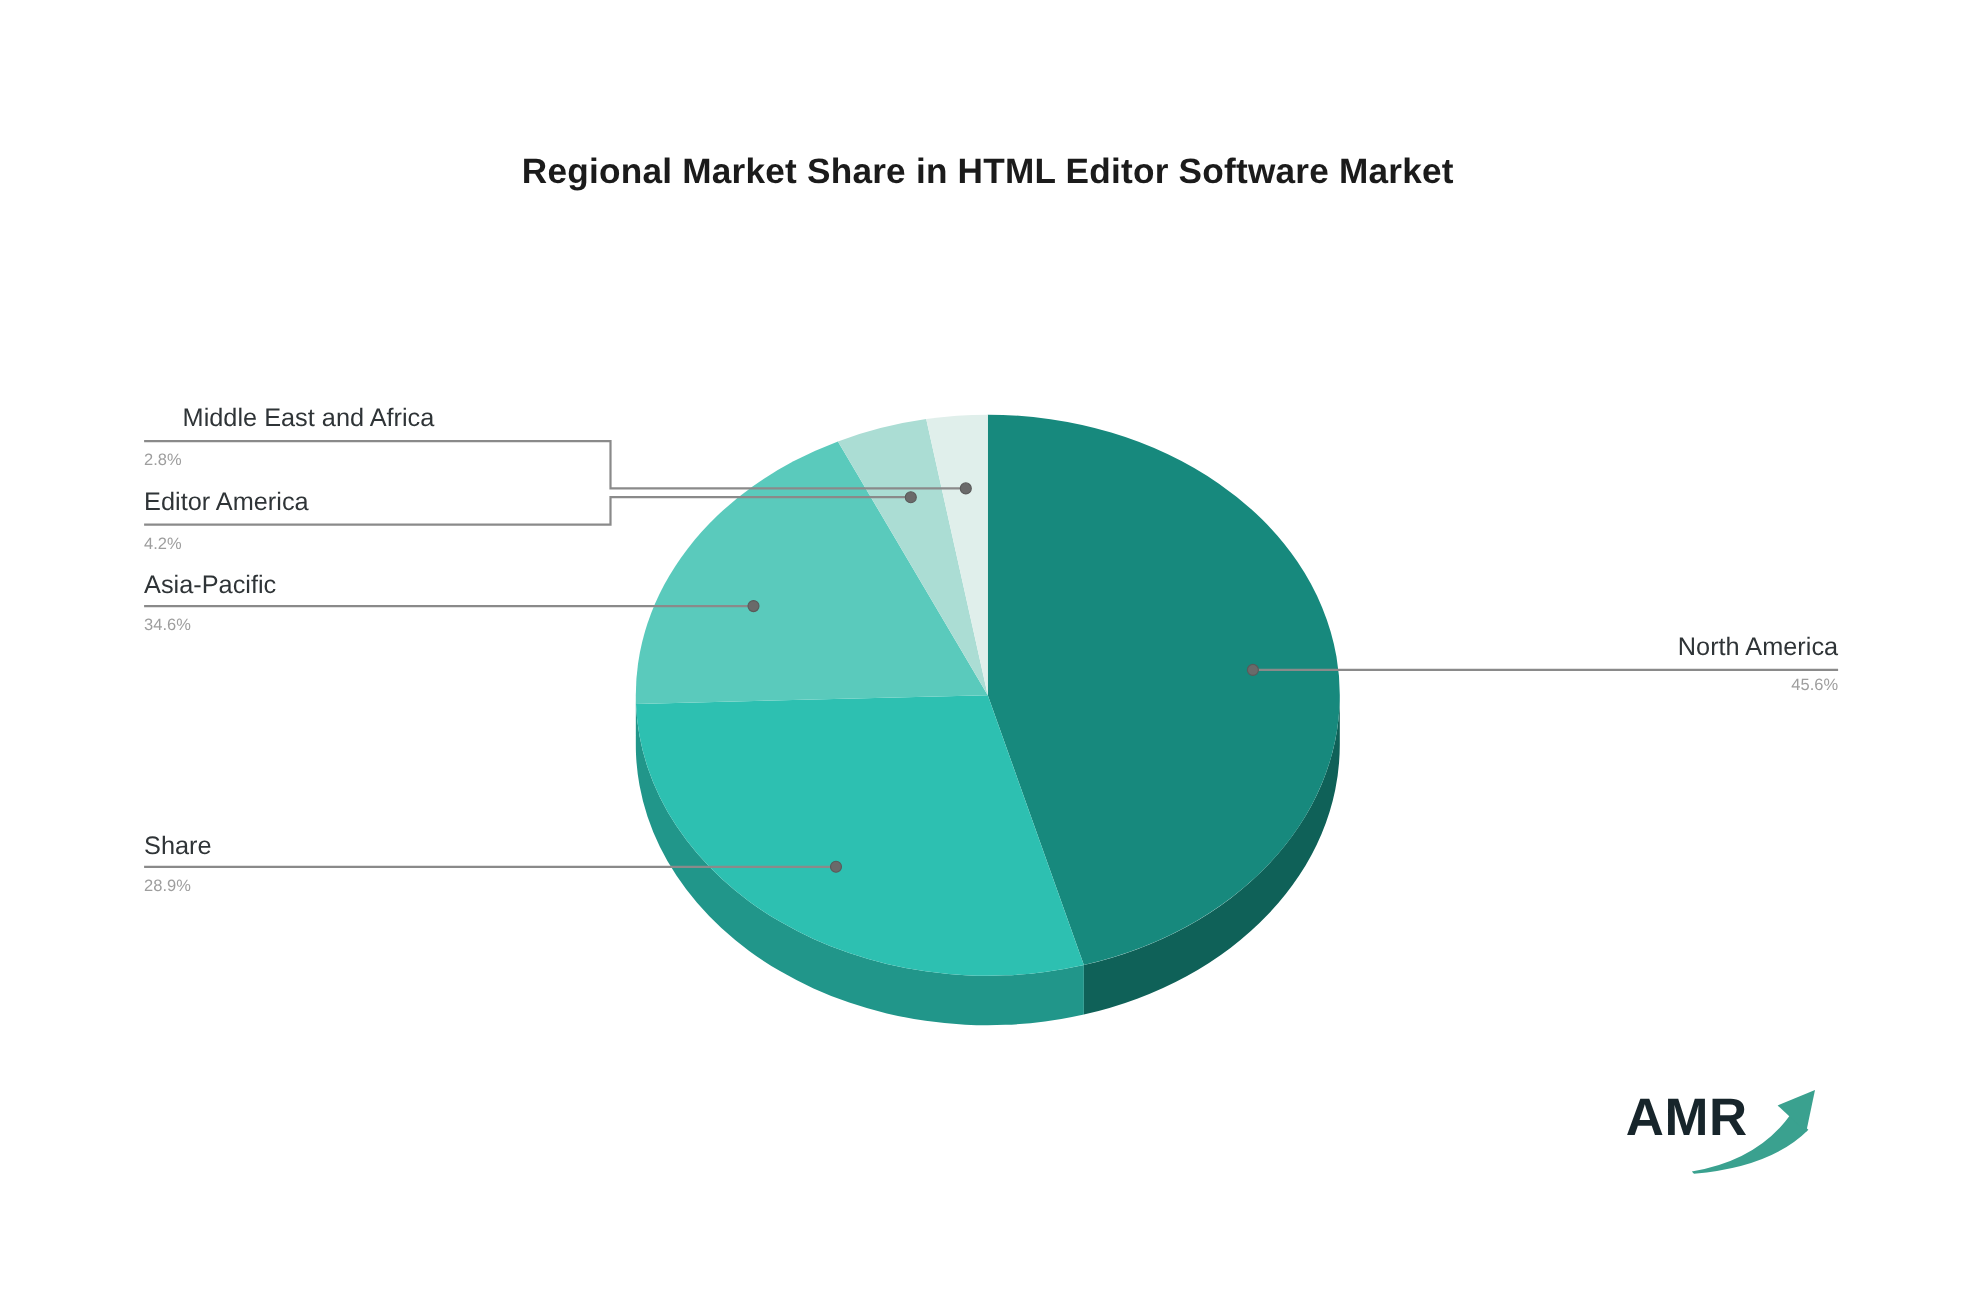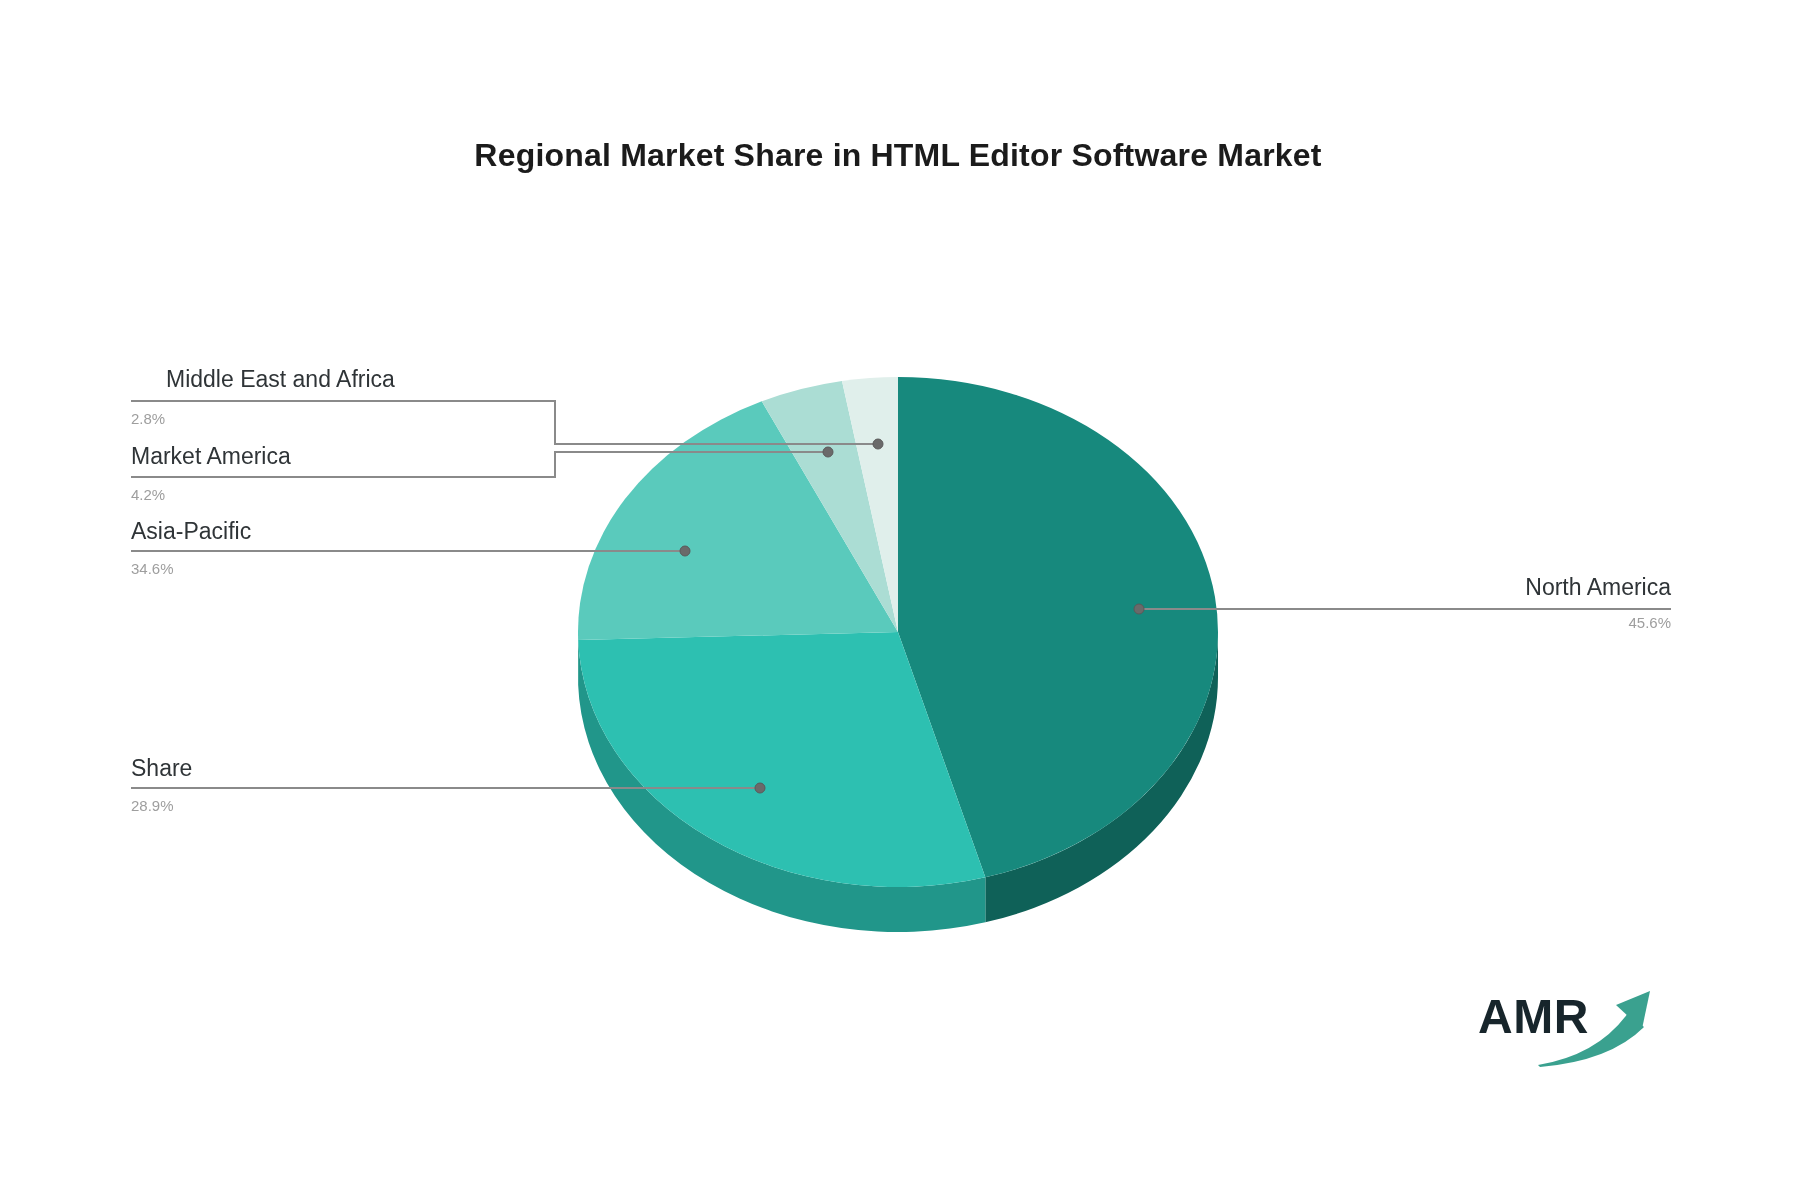--- a/index.html
+++ b/index.html
@@ -57,21 +57,21 @@
 
   <div class="co-label right-align" style="right:129px;top:574px;width:300px;">North America</div>
   <div class="co-value right-align" style="right:129px;top:614px;width:300px;">45.6%</div>
 
   <div class="co-label" style="left:131px;top:755px;">Share</div>
   <div class="co-value" style="left:131px;top:797px;">28.9%</div>
 
   <div class="co-label" style="left:131px;top:518px;">Asia-Pacific</div>
   <div class="co-value" style="left:131px;top:560px;">34.6%</div>
 
-  <div class="co-label" style="left:131px;top:443px;">Market America</div>
+  <div class="co-label" style="left:131px;top:443px;">Editor America</div>
   <div class="co-value" style="left:131px;top:486px;">4.2%</div>
 
   <div class="co-label" style="left:118px;top:366px;margin-left:48px;">Middle East and Africa</div>
   <div class="co-value" style="left:131px;top:410px;">2.8%</div>
 
   <div class="logo">
     <span class="logo-text">AMR</span>
     <svg class="logo-arrow" width="200" height="90" viewBox="0 0 200 90">
       <path d="M 60 76 Q 120 66 150 24 L 166 38 Q 132 72 62 78 Z" fill="#3AA18F"></path>
       <path d="M 172 2 L 138 16 L 164 40 Z" fill="#3AA18F"></path>

